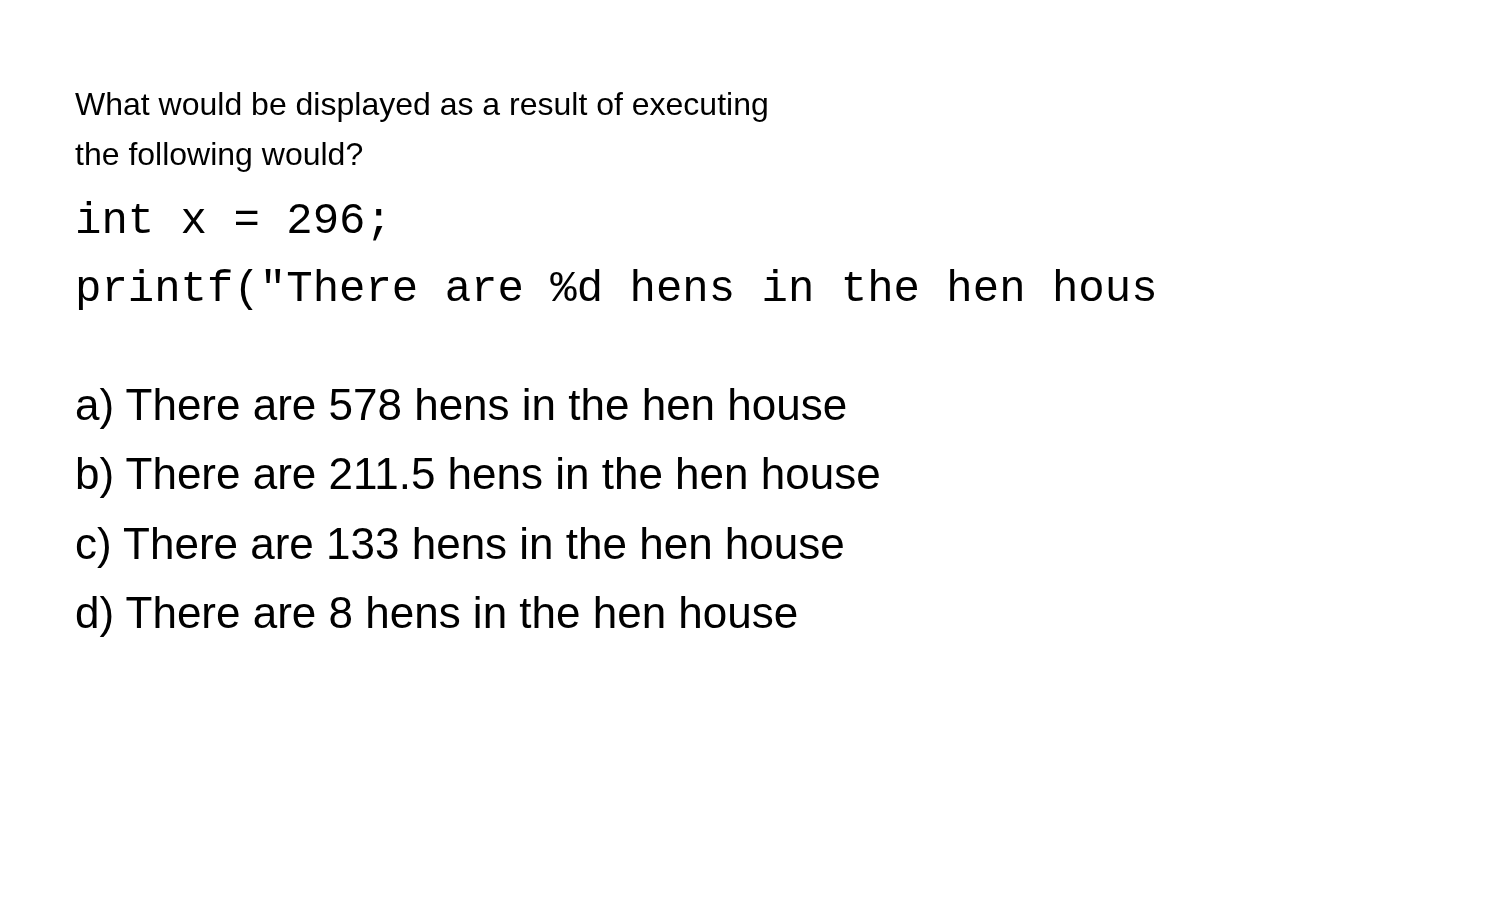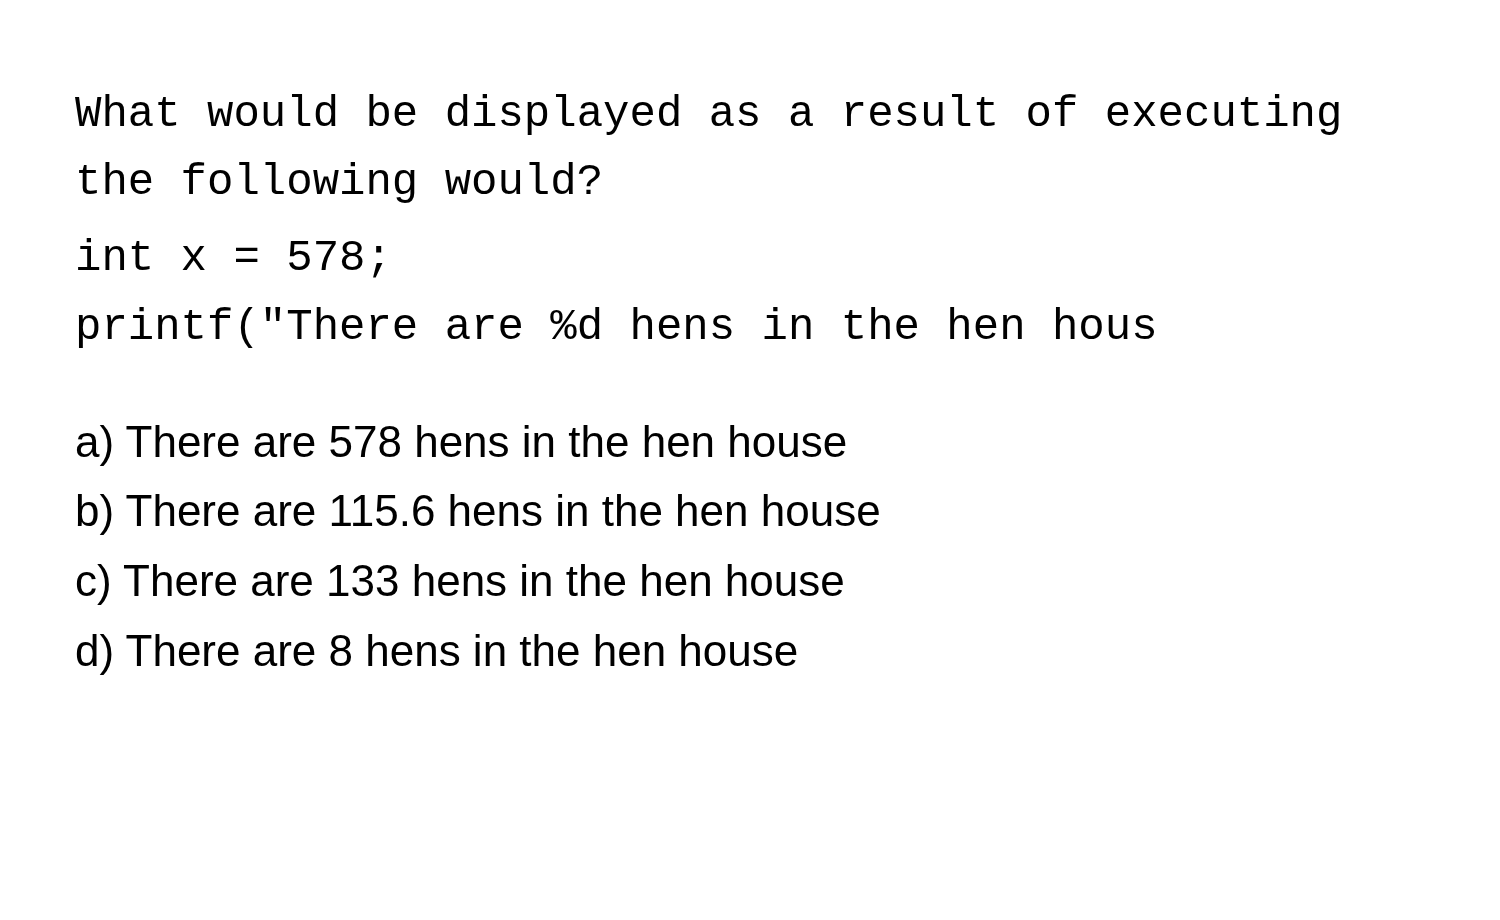--- a/index.html
+++ b/index.html
@@ -10,25 +10,24 @@
     body {
       width: 1500px;
       height: 920px;
       background: #ffffff;
       font-family: -apple-system, BlinkMacSystemFont, "Segoe UI", Helvetica, Arial, sans-serif;
       color: #000000;
       padding: 80px 75px;
       overflow: hidden;
     }
     .question {
-      font-size: 44px;
+      font-size: 32px;
       line-height: 1.55;
       font-weight: 400;
       margin-bottom: 8px;
-      font-family: Liberation Mono, monospace;
     }
     .code-block {
       font-family: "Courier New", Courier, monospace;
       font-size: 44px;
       line-height: 1.55;
       font-weight: 400;
       white-space: nowrap;
       overflow: hidden;
       margin-bottom: 50px;
     }
@@ -46,22 +45,22 @@
   </style>
 </head>
 <body>
 
 <div class="question">
   <span>What would be displayed as a result of executing</span><br>
   <span>the following would?</span>
 </div>
 
 <div class="code-block">
-  <span class="code-line">int x = 578;</span>
+  <span class="code-line">int x = 296;</span>
   <span class="code-line">printf("There are %d hens in the hen hous</span>
 </div>
 
 <div class="options">
   <div class="option">a) There are 578 hens in the hen house</div>
-  <div class="option">b) There are 115.6 hens in the hen house</div>
+  <div class="option">b) There are 211.5 hens in the hen house</div>
   <div class="option">c) There are 133 hens in the hen house</div>
   <div class="option">d) There are 8 hens in the hen house</div>
 </div>
 
 </body></html>

